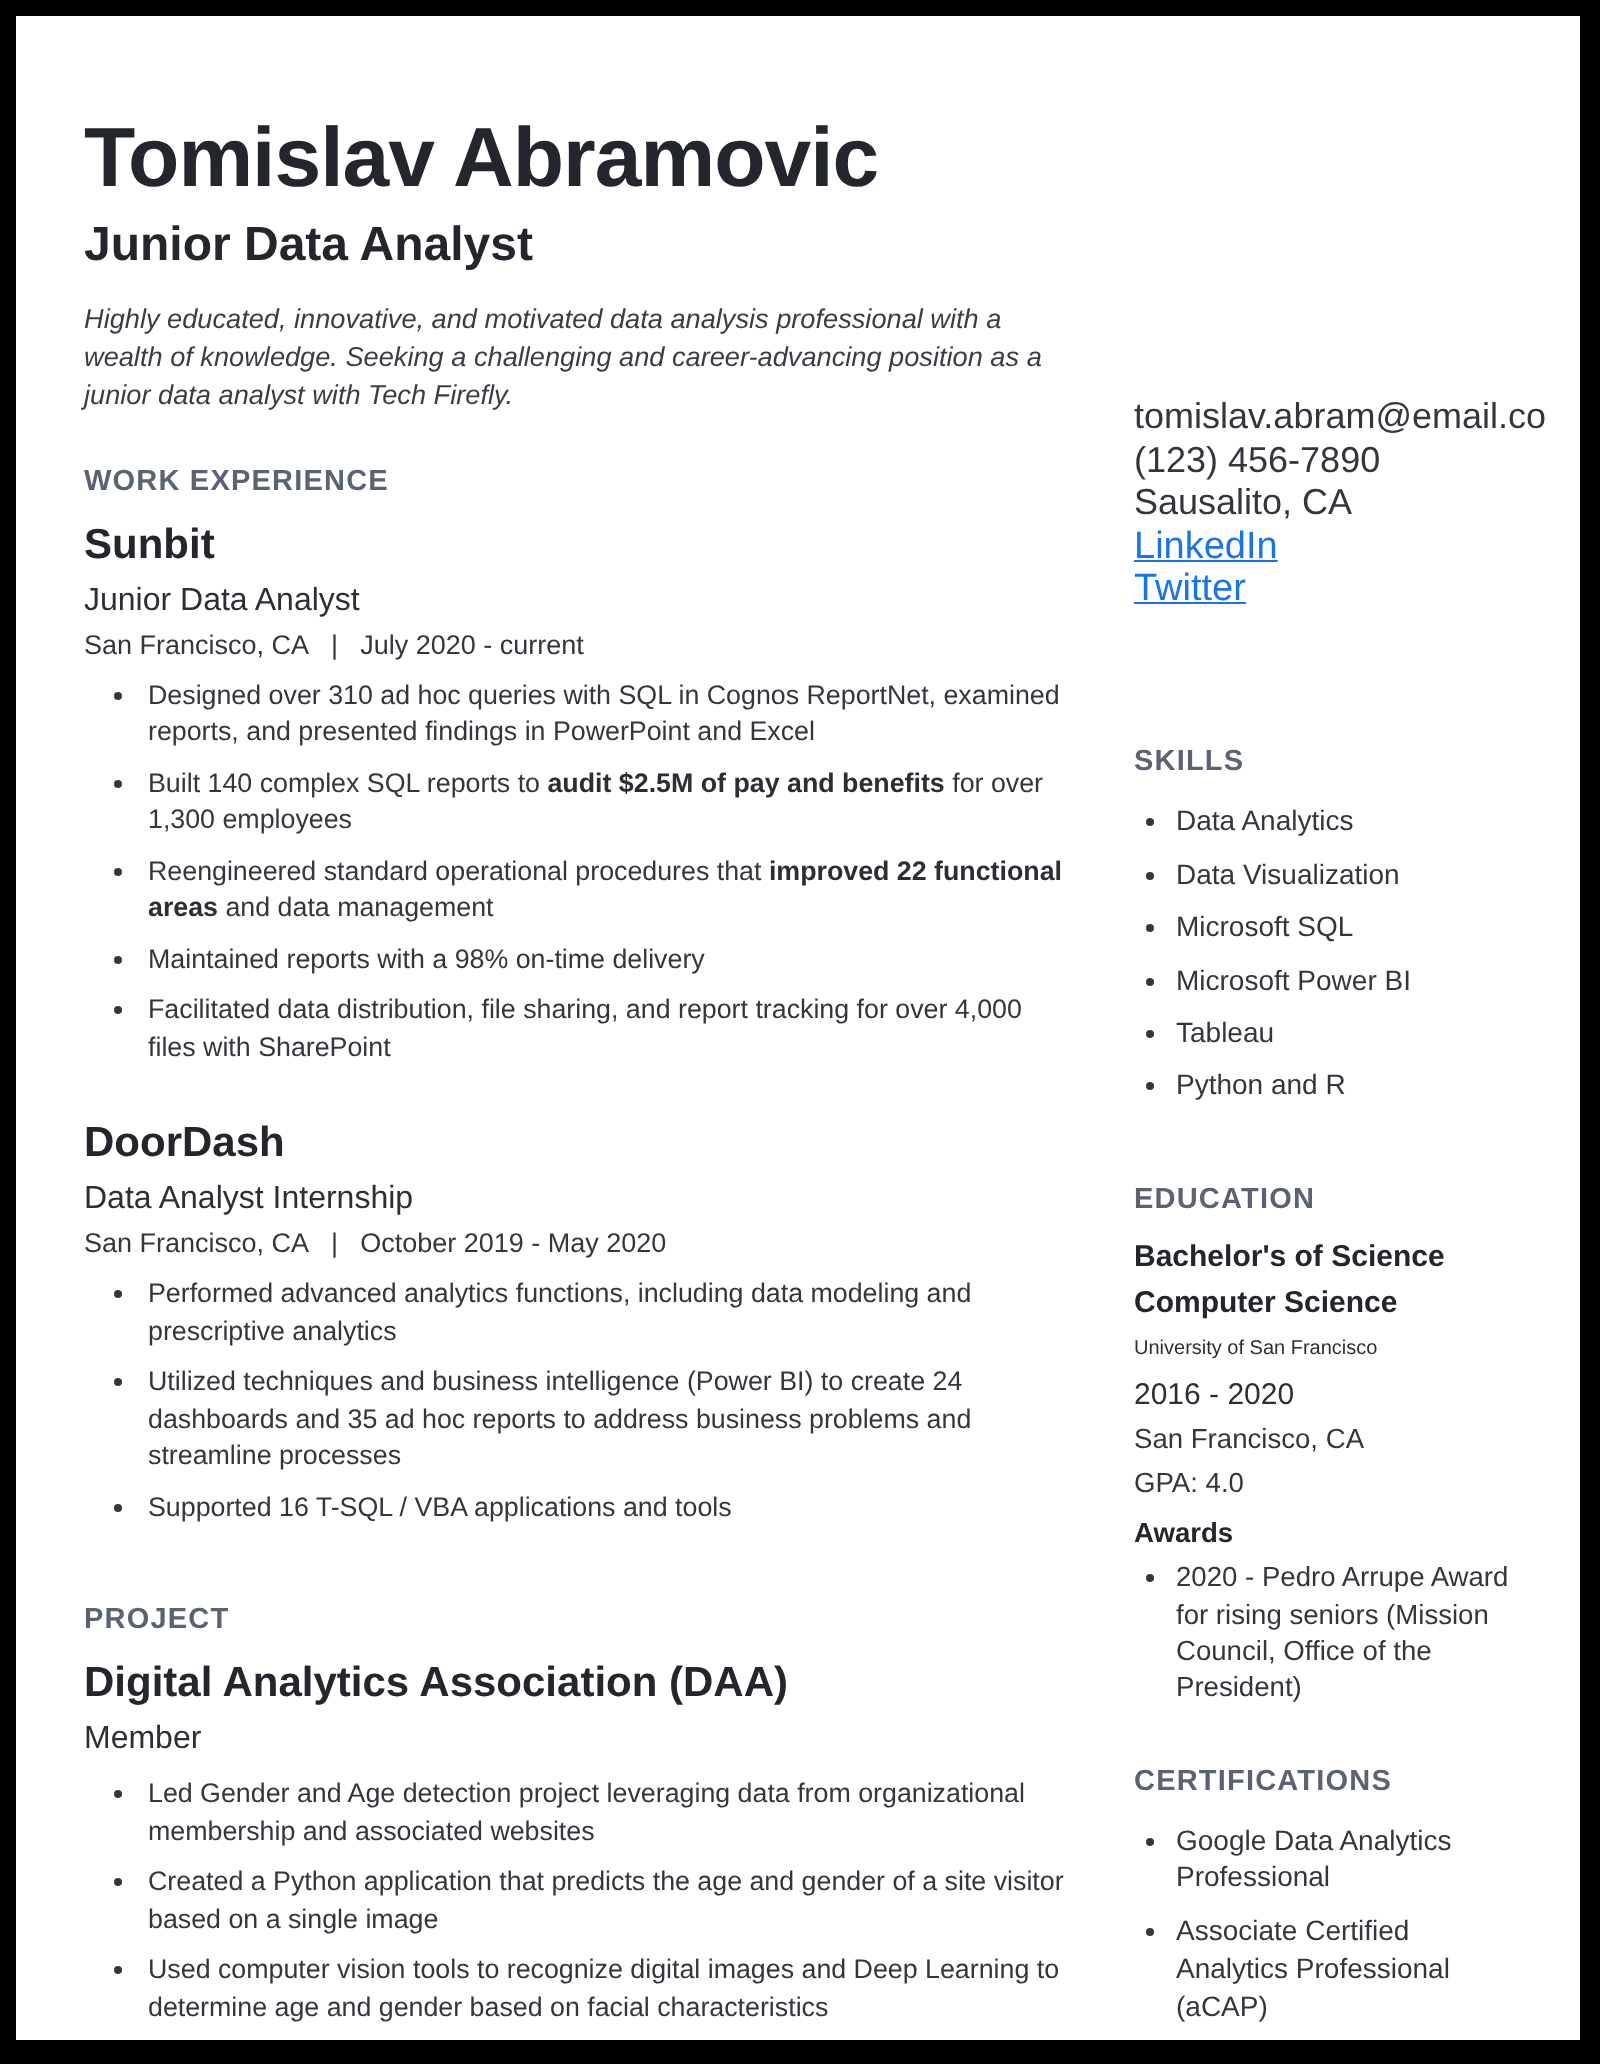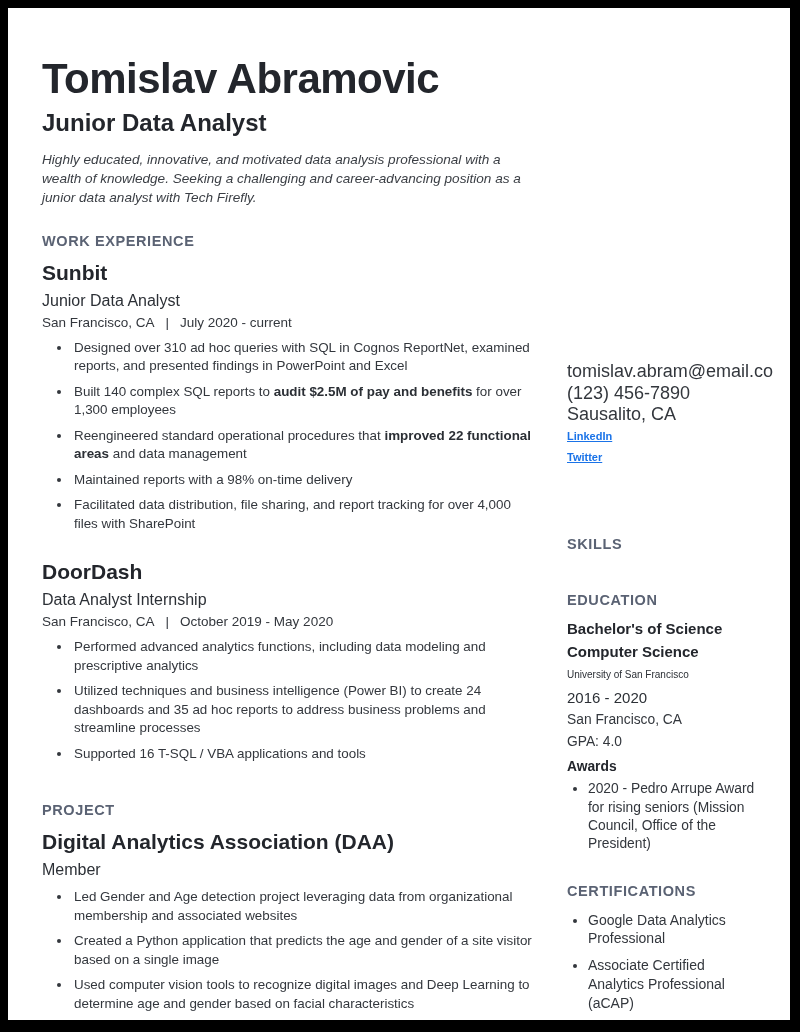--- a/index.html
+++ b/index.html
@@ -93,26 +93,25 @@
 
   
   .contact { min-height: 178px; padding-top: 3px; }
   .contact-line {
     font-size: 18px;
     color: #33373d;
     line-height: 21.5px;
   }
   .contact-link {
     display: block;
-    font-size: 11px;
+    font-size: 19px;
     line-height: 21.5px;
     color: #1a73e8;
     text-decoration: underline;
     width: max-content;
-    font-weight: bold;
   }
   ul.side-list {
     margin-top: 12px;
     padding-left: 21px;
     list-style: disc;
   }
   ul.side-list li {
     font-size: 14px;
     color: #33373d;
     line-height: 1.35;
@@ -209,20 +208,28 @@
     <div class="contact">
       <div class="contact-line">tomislav.abram@email.co</div>
       <div class="contact-line">(123) 456-7890</div>
       <div class="contact-line">Sausalito, CA</div>
       <a href="#" class="contact-link">LinkedIn</a>
       <a href="#" class="contact-link">Twitter</a>
     </div>
 
     <div class="skills-section">
       <h3 class="section-title">SKILLS</h3>
+      <ul class="side-list">
+          <li>Data Analytics</li>
+          <li>Data Visualization</li>
+          <li>Microsoft SQL</li>
+          <li>Microsoft Power BI</li>
+          <li>Tableau</li>
+          <li>Python and R</li>
+        </ul>
     </div>
 
     <div class="education-section">
       <h3 class="section-title">EDUCATION</h3>
       <div class="edu-degree">Bachelor's of Science</div>
       <div class="edu-major">Computer Science</div>
       <div class="edu-school">University of San Francisco</div>
       <div class="edu-dates">2016 - 2020</div>
       <div class="edu-location">San Francisco, CA</div>
       <div class="edu-gpa">GPA: 4.0</div>

